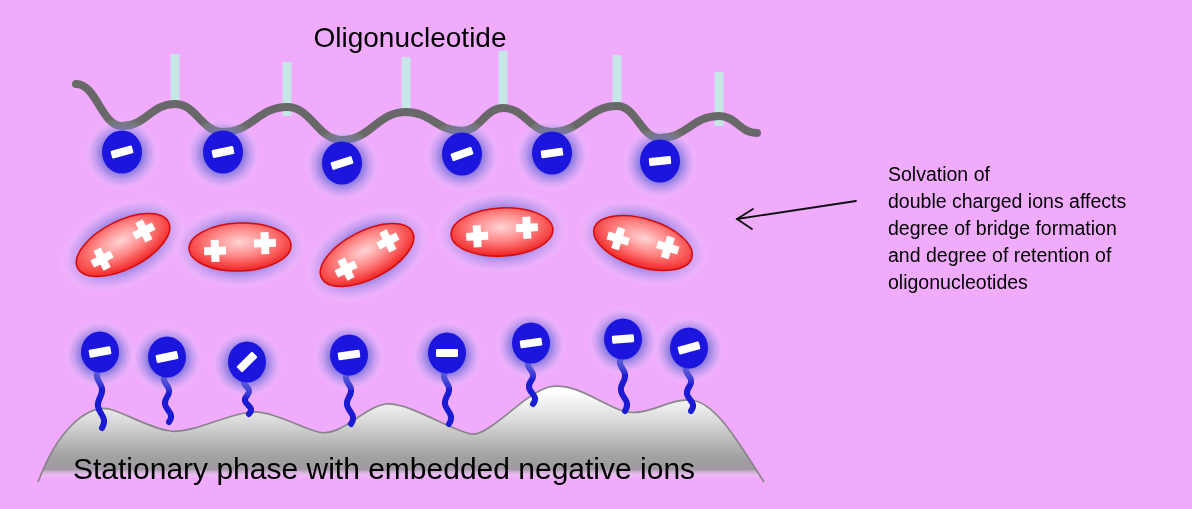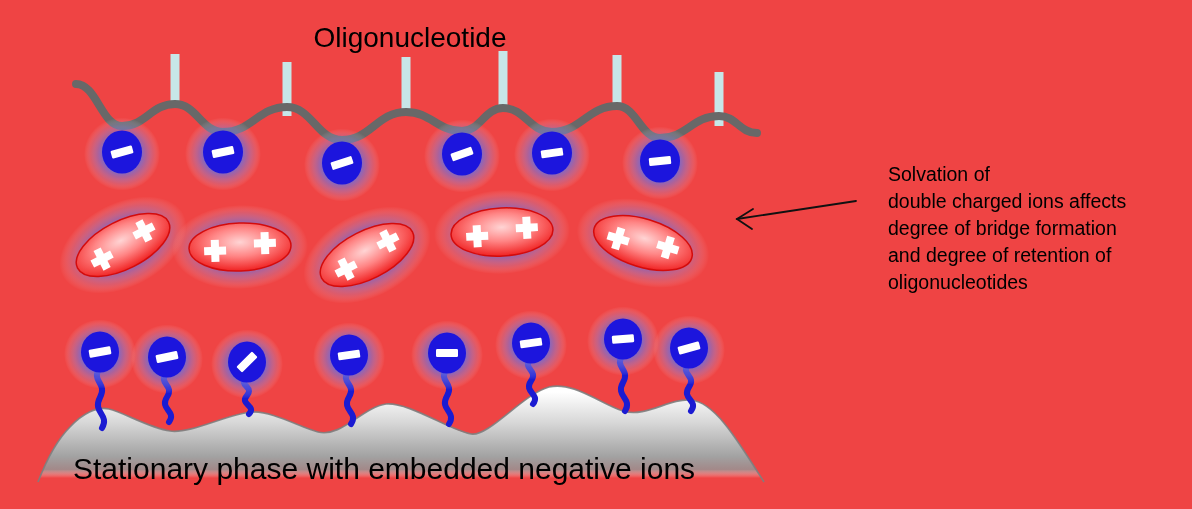--- a/index.html
+++ b/index.html
@@ -1,17 +1,17 @@
 <!DOCTYPE html>
 <html><head>
 <meta charset="utf-8">
 <style>
   html,body{margin:0;padding:0;background:#ffffff;}
   body{font-family:"Liberation Sans", sans-serif;}
-  .stage{position:relative;width:1192px;height:509px;background:#ef4444;overflow:hidden;}
+  .stage{position:relative;width:1192px;height:509px;background:#f0abfc;overflow:hidden;}
   svg text{font-family:"Liberation Sans", sans-serif;fill:#000;}
   .title-text{font-size:28px;}
   .annot-text{font-size:19.5px;}
   .phase-text{font-size:30px;}
 </style>
 </head>
 <body>
 
 <div class="stage">
   <svg width="1192" height="509" viewBox="0 0 1192 509">

